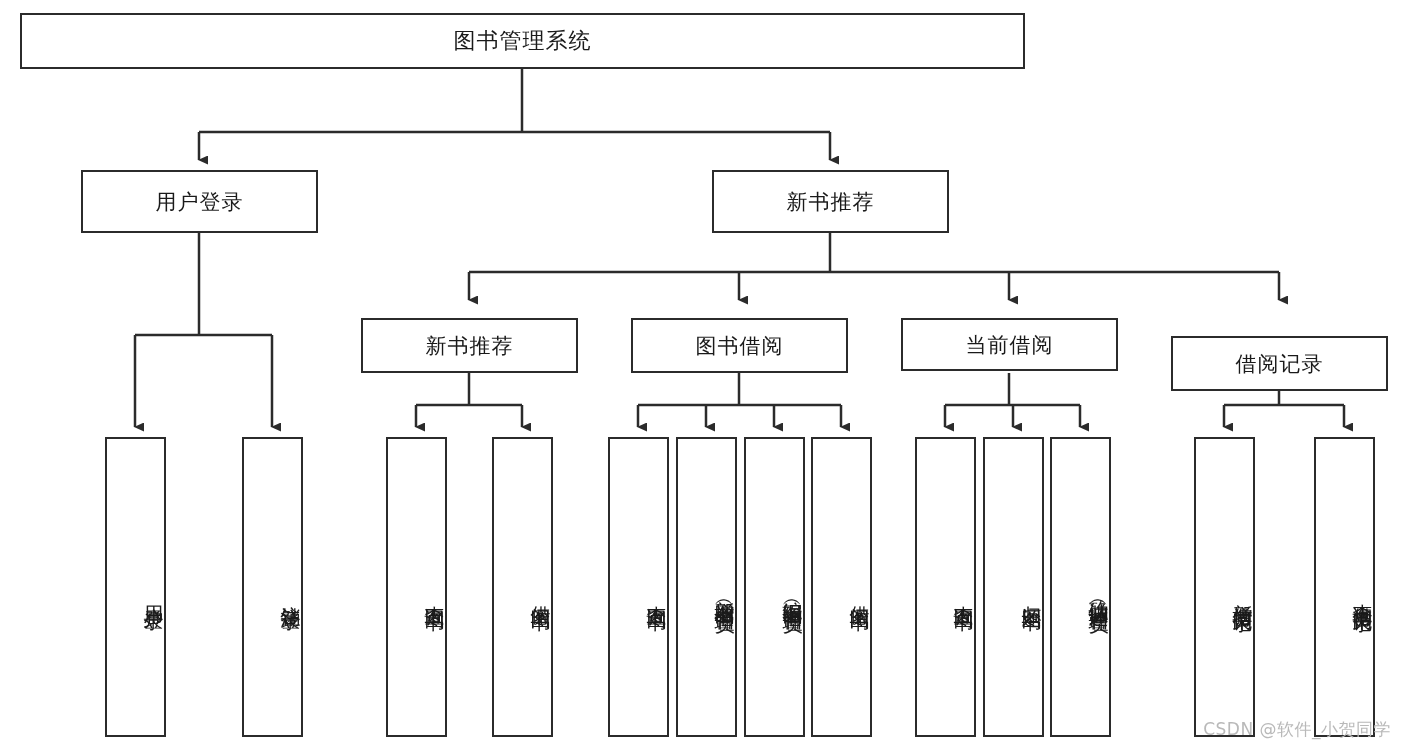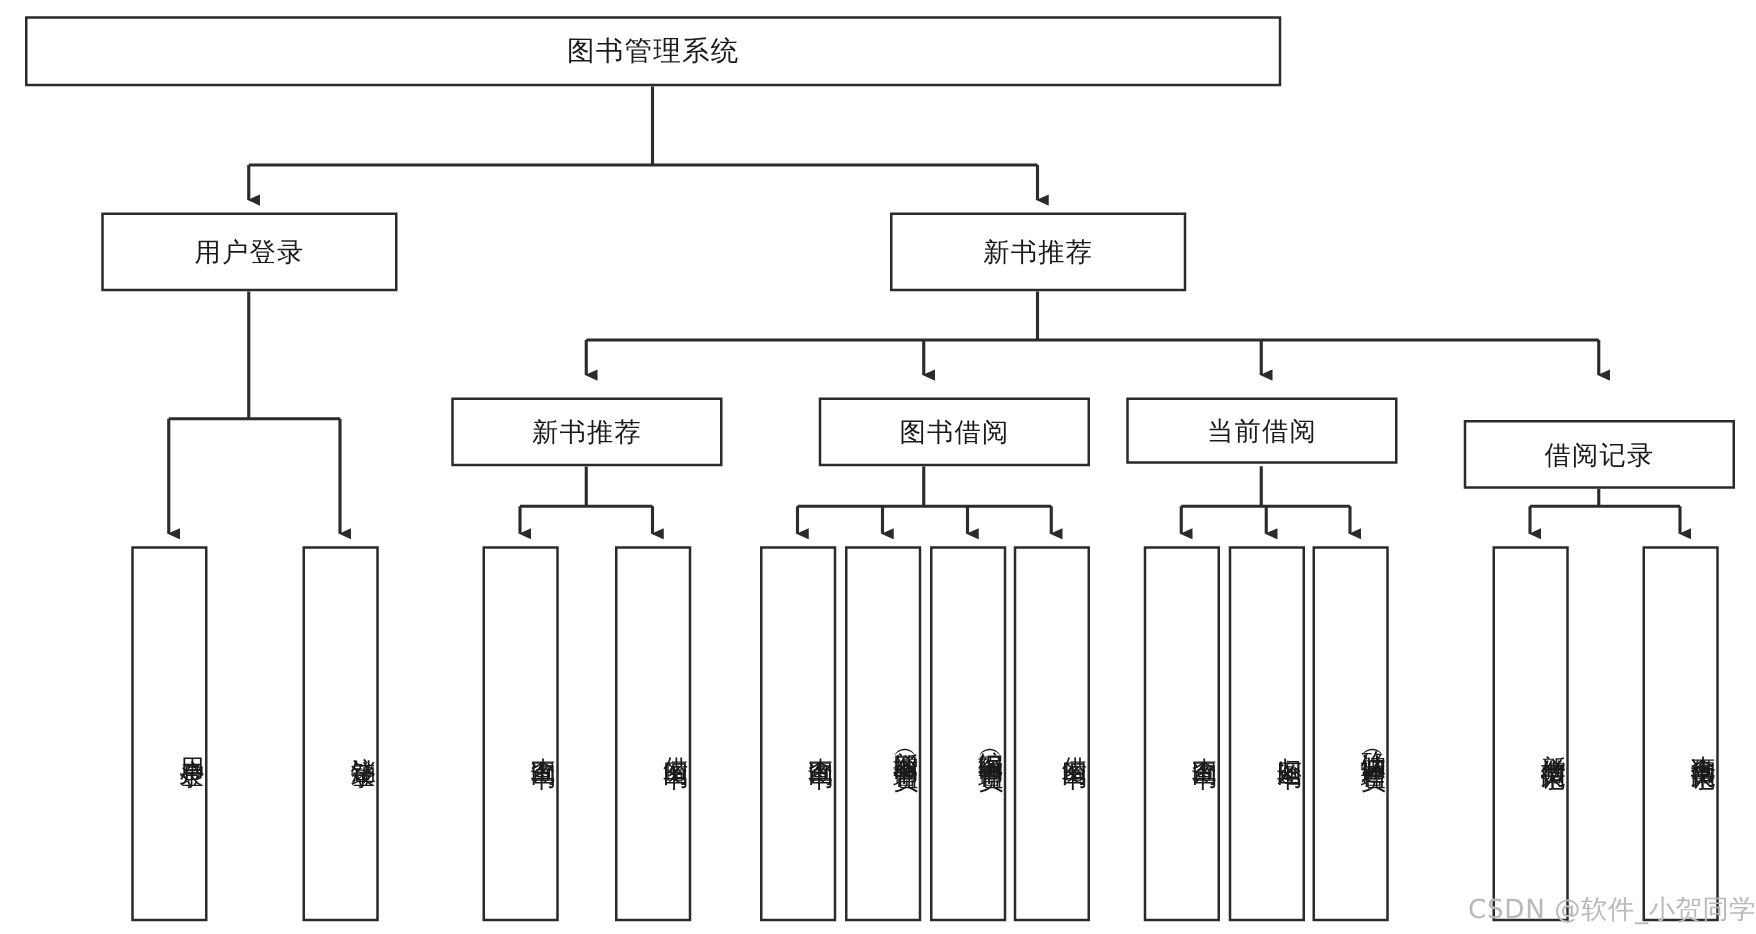--- a/index.html
+++ b/index.html
@@ -55,23 +55,23 @@
   }
   .node.vertical .label {
     writing-mode: vertical-rl;
     text-orientation: upright;
   }
   #root-node {
     font-size: 22px;
   }
   #watermark {
     position: absolute;
-    right: 0;
+    right: 14px;
     bottom: 6px;
-    font-size: 21px;
+    font-size: 17px;
     color: #b9b9b9;
     letter-spacing: 0.5px;
     white-space: nowrap;
     pointer-events: none;
   }
 </style>
 </head>
 <body>
 
 <div id="diagram-root">
@@ -134,21 +134,21 @@
   <div class="node horizontal" style="left:81px; top:170px; width:237px; height:63px;">
     <span class="label">用户登录</span>
   </div>
   <div class="node horizontal" style="left:712px; top:170px; width:237px; height:63px;">
     <span class="label">新书推荐</span>
   </div>
 
   <div class="node horizontal" style="left:361px; top:318px; width:217px; height:55px;justify-content:center;">
     <span class="label">新书推荐</span>
   </div>
-  <div class="node horizontal" style="left:631px; top:318px; width:217px; height:55px;margin-left:24px;">
+  <div class="node horizontal" style="left:631px; top:318px; width:217px; height:55px;">
     <span class="label">图书借阅</span>
   </div>
   <div class="node horizontal" style="left:901px; top:318px; width:217px; height:53px;">
     <span class="label">当前借阅</span>
   </div>
   <div class="node horizontal" style="left:1171px; top:318px; width:217px; height:55px;margin-top:18px;">
     <span class="label">借阅记录</span>
   </div>
 
   <div class="node vertical" style="left:105px; top:437px; width:61px; height:300px;">

